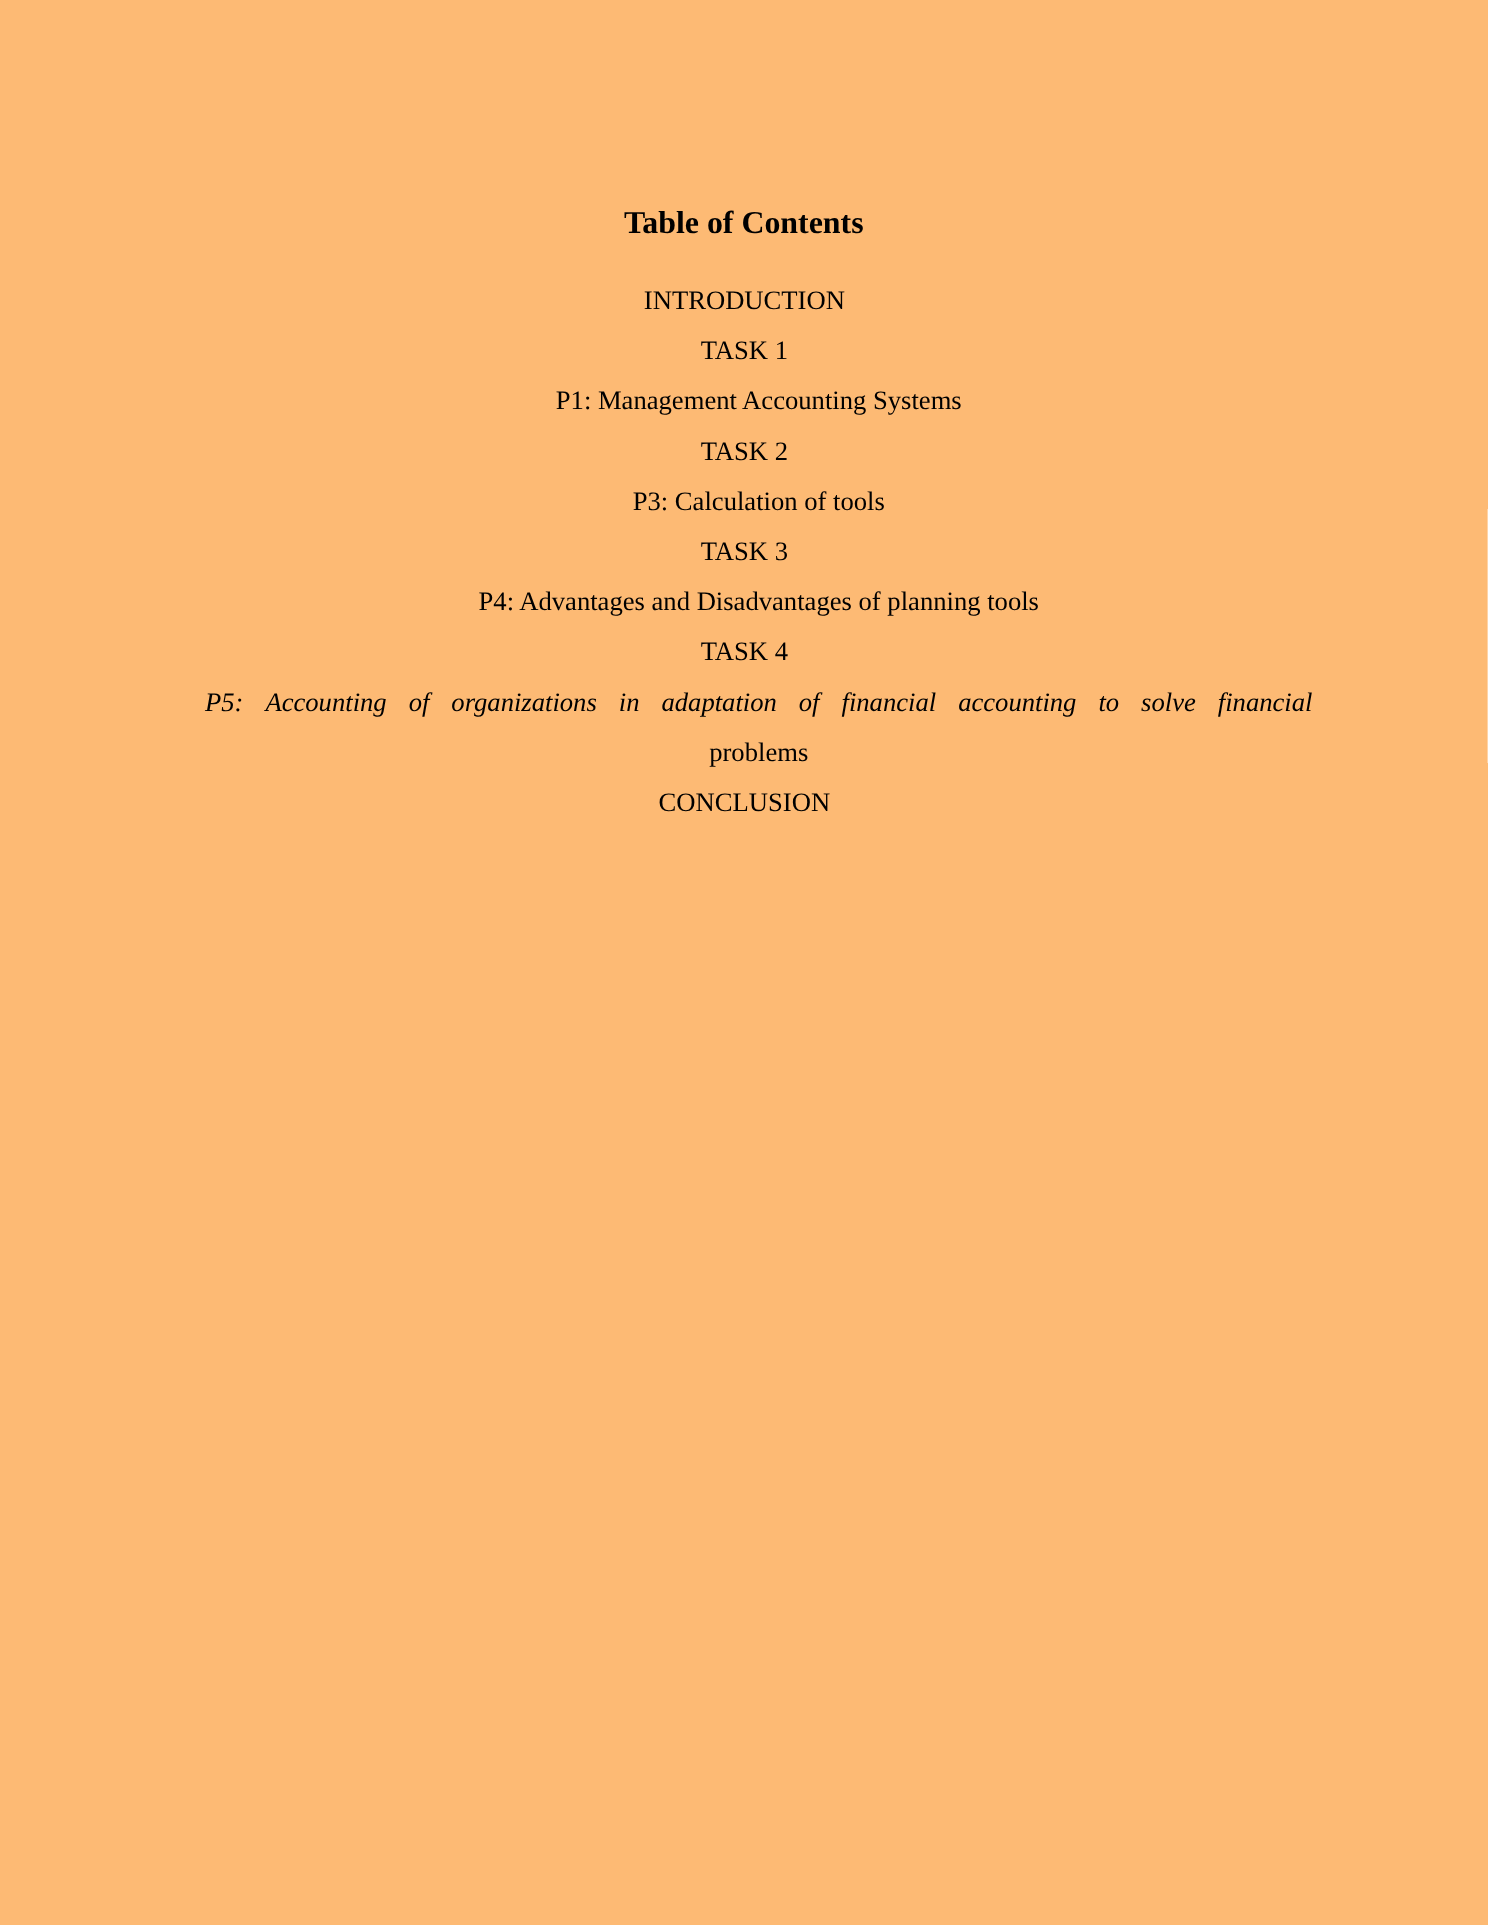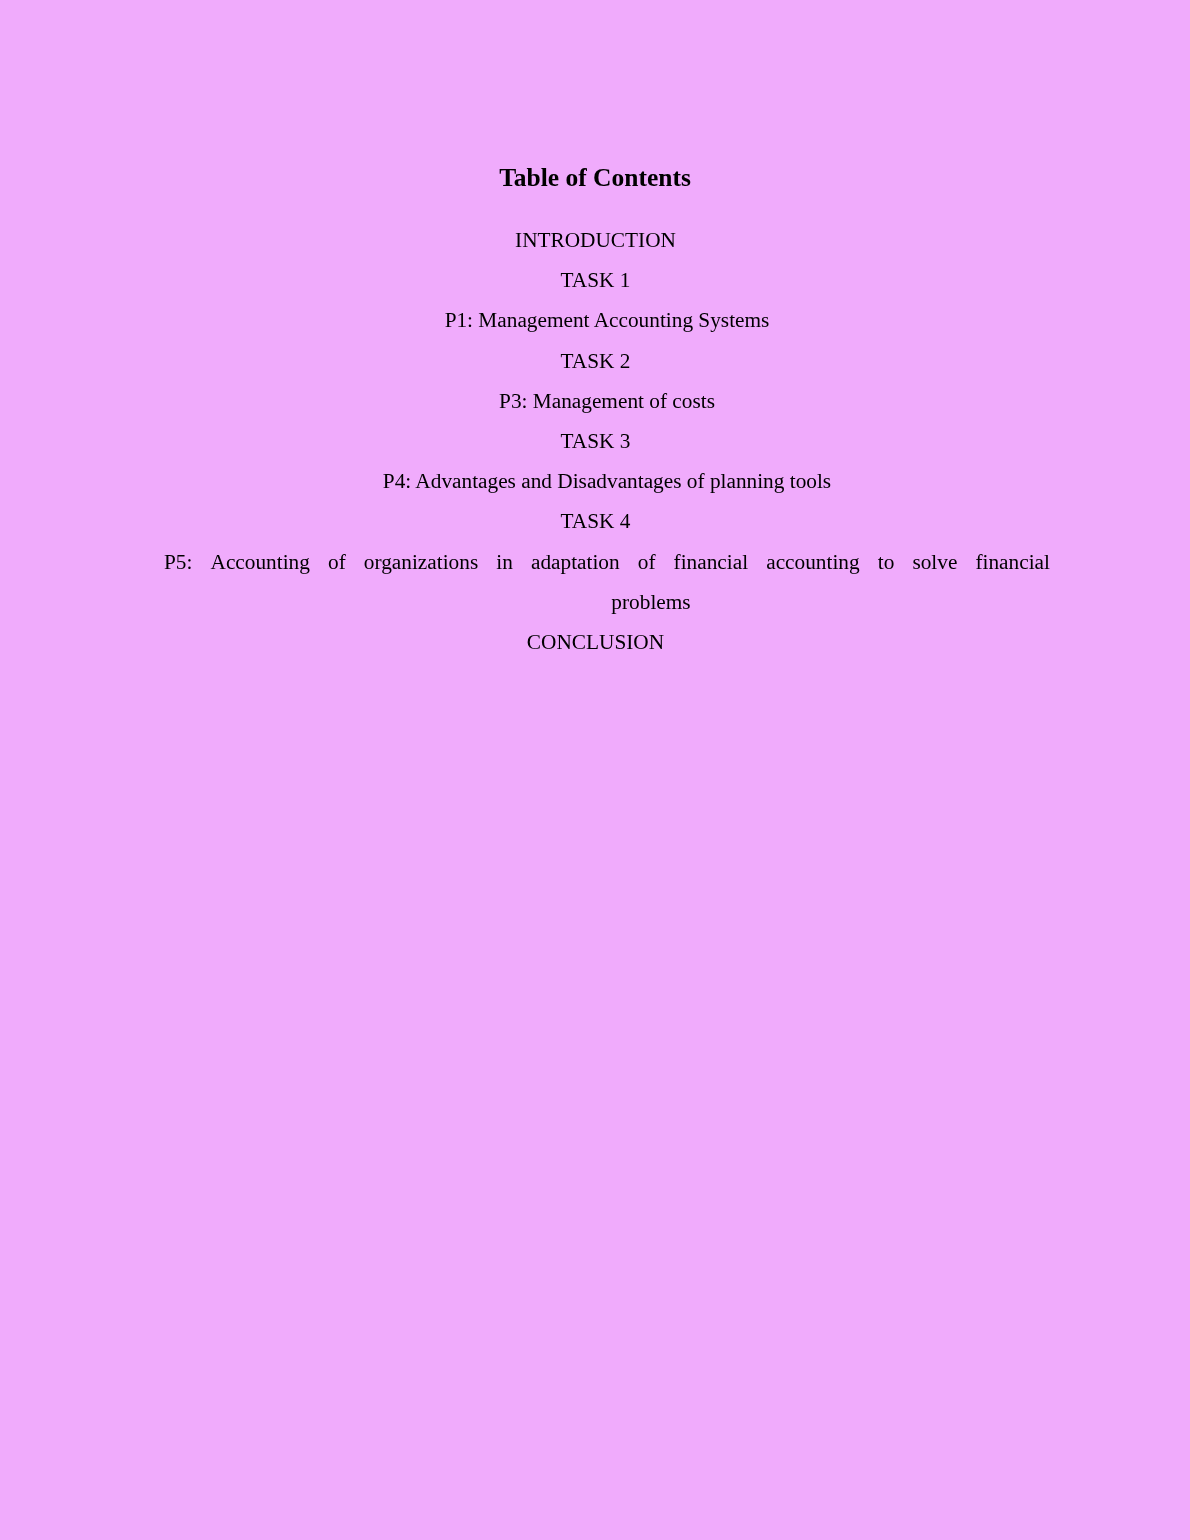--- a/index.html
+++ b/index.html
@@ -13,21 +13,21 @@
       position: relative;
       overflow: hidden;
       font-family: "Liberation Serif", "DejaVu Serif", serif;
       color: #000000;
     }
     .page {
       position: absolute;
       left: 0; top: 0;
       width: 1190px;
       height: 1540px;
-      background: #f0abfc;
+      background: #fdba74;
     }
     .toc-title {
       position: absolute;
       left: 0;
       width: 1190px;
       top: 162px;
       text-align: center;
       font-weight: bold;
       font-size: 25.5px;
       line-height: 32px;
@@ -72,20 +72,21 @@
     }
     
     .toc-entry.wrapped {
       height: auto;
       white-space: normal;
     }
     .justify-line {
       display: flex;
       justify-content: space-between;
       width: 100%;
+      font-style: italic;
     }
   </style>
 </head>
 <body>
 
 <div class="page">
   <div class="toc-title">Table of Contents</div>
 
   <div class="toc">
 
@@ -117,21 +118,21 @@
     <div class="toc-entry level-1">
       <div class="row">
         <span class="label">TASK 2</span>
         <span class="leader"></span>
         <span class="page-num">4</span>
       </div>
     </div>
 
     <div class="toc-entry level-2">
       <div class="row">
-        <span class="label">P3: Management of costs</span>
+        <span class="label">P3: Calculation of tools</span>
         <span class="leader"></span>
         <span class="page-num">4</span>
       </div>
     </div>
 
     <div class="toc-entry level-1">
       <div class="row">
         <span class="label">TASK 3</span>
         <span class="leader"></span>
         <span class="page-num">7</span>
@@ -162,21 +163,21 @@
         <span>organizations</span>
         <span>in</span>
         <span>adaptation</span>
         <span>of</span>
         <span>financial</span>
         <span>accounting</span>
         <span>to</span>
         <span>solve</span>
         <span>financial</span>
       </div>
-      <div class="row" style="height:40.2px;margin-left:44px;">
+      <div class="row" style="height:40.2px;">
         <span class="label">problems</span>
         <span class="leader"></span>
         <span class="page-num">9</span>
       </div>
     </div>
 
     <div class="toc-entry level-1">
       <div class="row">
         <span class="label">CONCLUSION</span>
         <span class="leader"></span>

